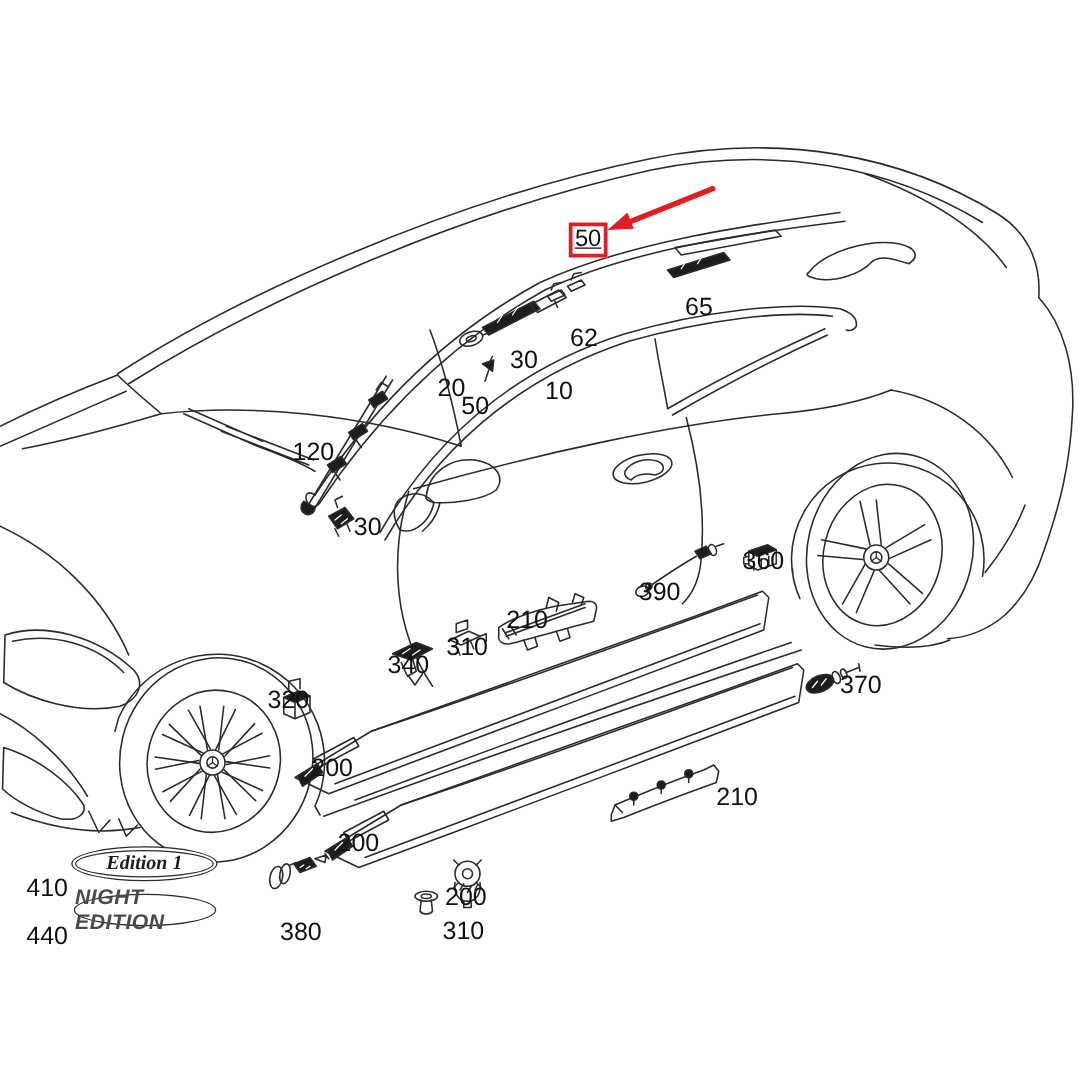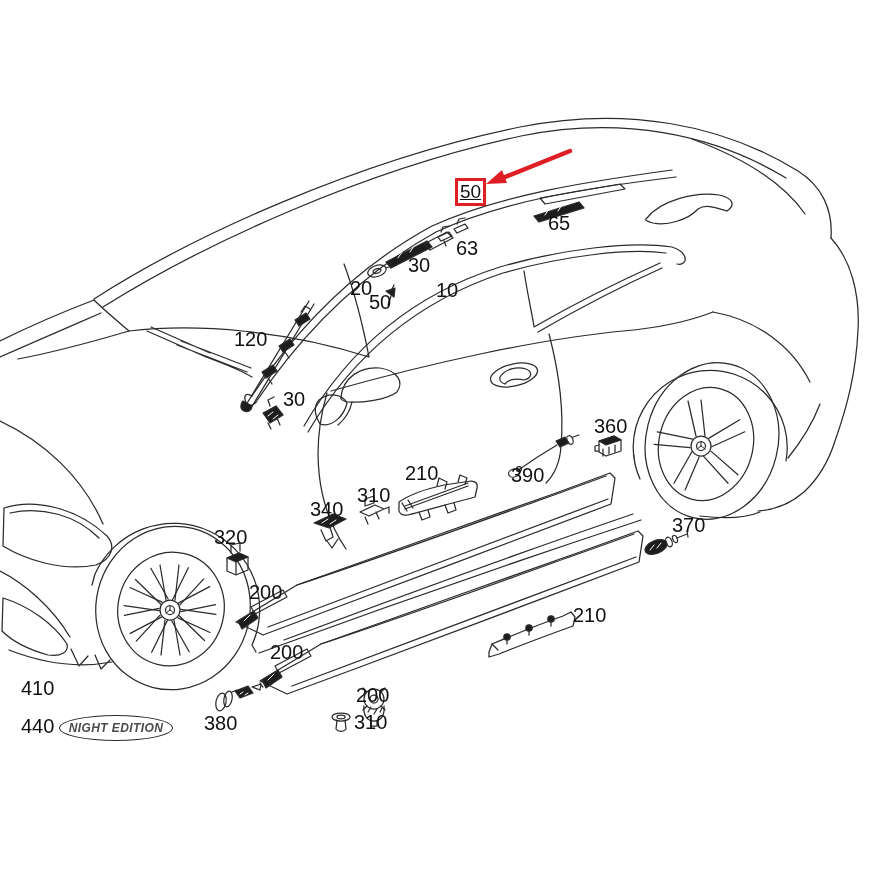--- a/index.html
+++ b/index.html
@@ -1,32 +1,32 @@
 <!DOCTYPE html>
 <html><head>
 <meta charset="utf-8">
 <style>
   html,body{margin:0;padding:0;background:#fff;}
   #stage{position:relative;width:870px;height:870px;background:#ffffff;overflow:hidden;
          font-family:"Liberation Sans", sans-serif;}
   #lineart{position:absolute;left:0;top:0;}
   .plabel{position:absolute;font-size:20px;line-height:22px;color:#111;white-space:nowrap;
-          font-family:"Liberation Sans", sans-serif;}
+          font-family:"Liberation Sans", sans-serif;margin-top:23px;}
   #callout-box{position:absolute;left:455px;top:178px;width:25px;height:22px;
                border:3px solid #e01e25;display:flex;align-items:center;justify-content:center;
                font-size:19px;color:#111;background:#fff;text-decoration:underline;}
   .badge{position:absolute;border:1.7px solid #2b2b2b;border-radius:50%;
          display:flex;align-items:center;justify-content:center;background:#fff;}
   .badge-inner{position:absolute;left:2px;right:2px;top:2px;bottom:2px;border:1px solid #2b2b2b;
          border-radius:50%;display:flex;align-items:center;justify-content:center;}
   #badge-410{left:57px;top:677px;width:115px;height:26px;}
   #badge-410 .badge-text{font-family:"Liberation Serif", serif;font-style:italic;font-weight:bold;
          font-size:16px;color:#1c1c1c;}
   #badge-440{left:59px;top:715px;width:112px;height:24px;}
-  #badge-440 .badge-text{font-style:italic;font-weight:bold;font-size:12px;letter-spacing:.4px;
+  #badge-440 .badge-text{font-style:italic;font-weight:bold;font-size:17px;letter-spacing:.4px;
          color:#4a4a4a;}
 </style>
 </head>
 <body>
 
 <div id="stage">
 
   <svg id="lineart" width="870" height="870" viewBox="0 0 870 870">
     <g stroke="#2b2b2b" fill="none" stroke-width="1.25" stroke-linecap="round" stroke-linejoin="round">
 
@@ -240,40 +240,45 @@
       <g>
         <path d="M 570,151 L 505,177" stroke="#e01e25" stroke-width="4.5"></path>
         <polygon points="486,184 502,170 507,183" fill="#e01e25" stroke="none"></polygon>
       </g>
     </g>
   </svg>
 
   <div id="callout-box">50</div>
 
   <div class="plabel" style="left:548px;top:212px">65</div>
-  <div class="plabel" style="left:456px;top:237px">63</div>
+  <div class="plabel" style="left:456px;top:237px">62</div>
   <div class="plabel" style="left:408px;top:254px">30</div>
   <div class="plabel" style="left:350px;top:277px">20</div>
   <div class="plabel" style="left:369px;top:291px">50</div>
   <div class="plabel" style="left:436px;top:279px">10</div>
   <div class="plabel" style="left:234px;top:328px">120</div>
   <div class="plabel" style="left:283px;top:388px">30</div>
   <div class="plabel" style="left:594px;top:415px">360</div>
-  <div class="plabel" style="left:511px;top:464px">390</div>
+  <div class="plabel" style="left:511px;top:440px">390</div>
   <div class="plabel" style="left:405px;top:462px">210</div>
   <div class="plabel" style="left:357px;top:484px">310</div>
   <div class="plabel" style="left:310px;top:498px">340</div>
   <div class="plabel" style="left:214px;top:526px">320</div>
   <div class="plabel" style="left:249px;top:581px">200</div>
   <div class="plabel" style="left:270px;top:641px">200</div>
   <div class="plabel" style="left:573px;top:604px">210</div>
   <div class="plabel" style="left:672px;top:514px">370</div>
   <div class="plabel" style="left:356px;top:684px">200</div>
   <div class="plabel" style="left:354px;top:711px">310</div>
-  <div class="plabel" style="left:204px;top:712px">380</div>
+  <div class="plabel" style="left:224px;top:712px">380</div>
   <div class="plabel" style="left:21px;top:677px">410</div>
   <div class="plabel" style="left:21px;top:715px">440</div>
 
+  <div class="badge" id="badge-410">
+    <div class="badge-inner">
+      <span class="badge-text">Edition 1</span>
+    </div>
+  </div>
   <div class="badge" id="badge-440">
     <span class="badge-text">NIGHT EDITION</span>
   </div>
 
 </div>
 
 </body></html>

